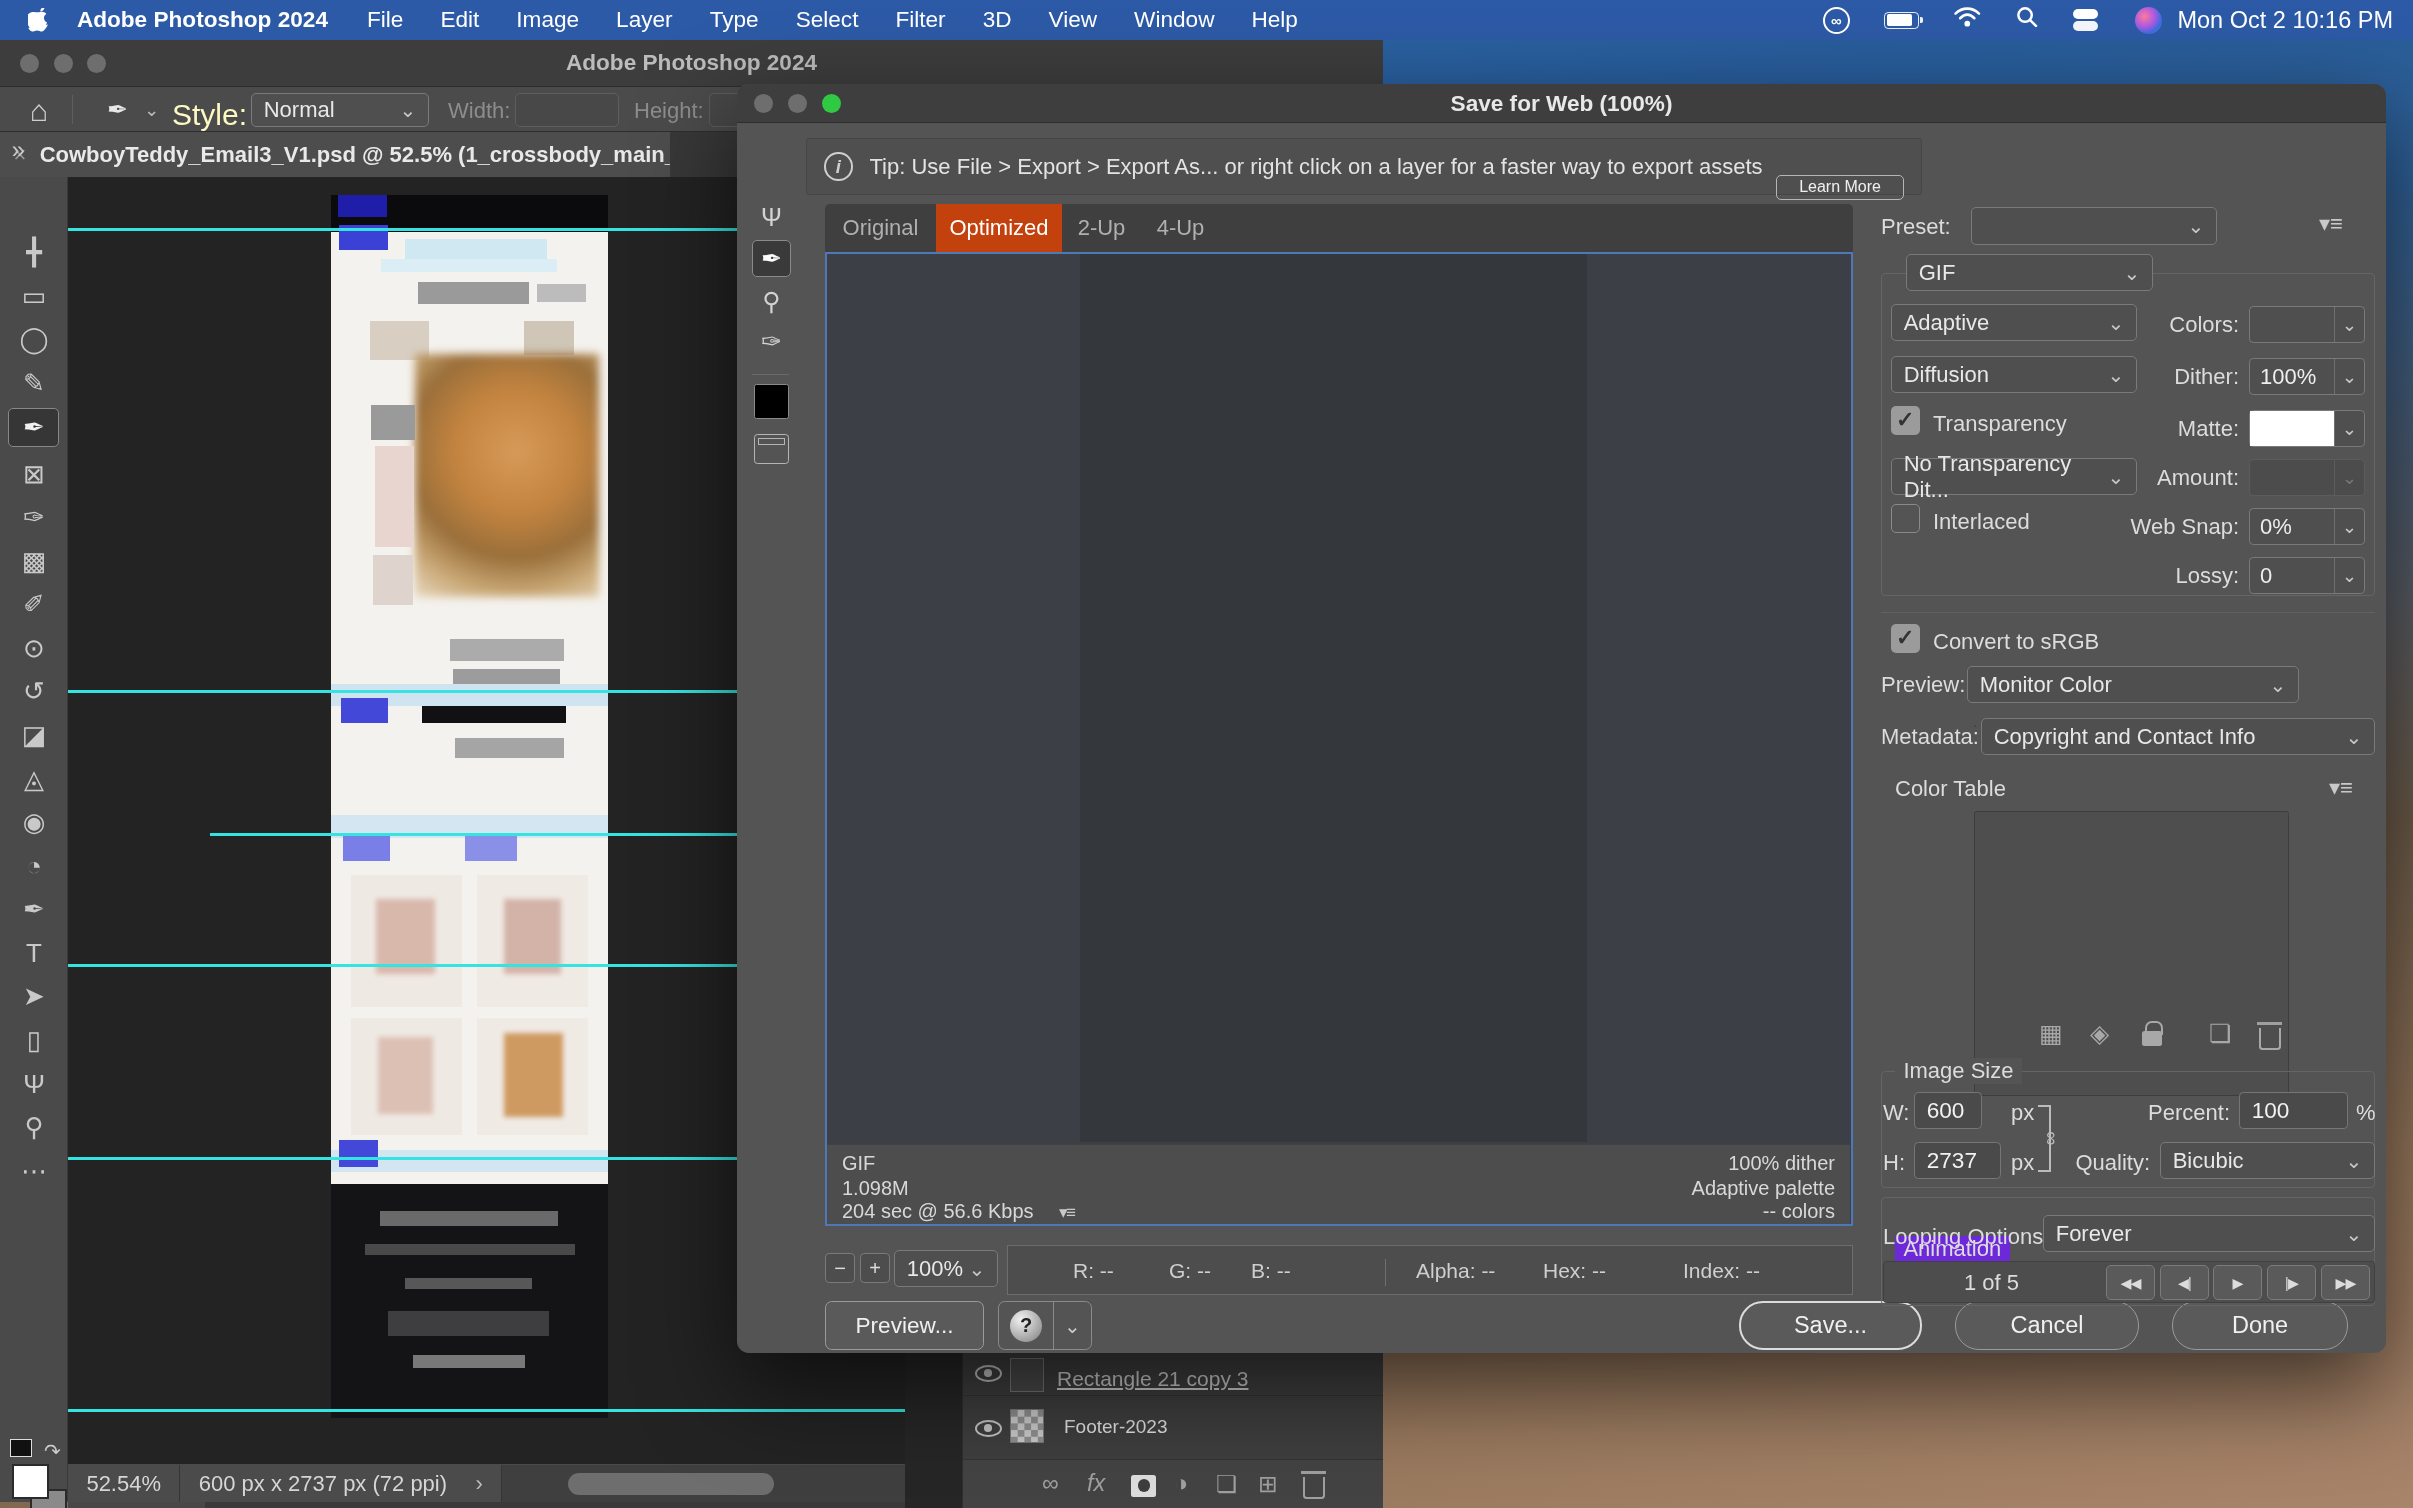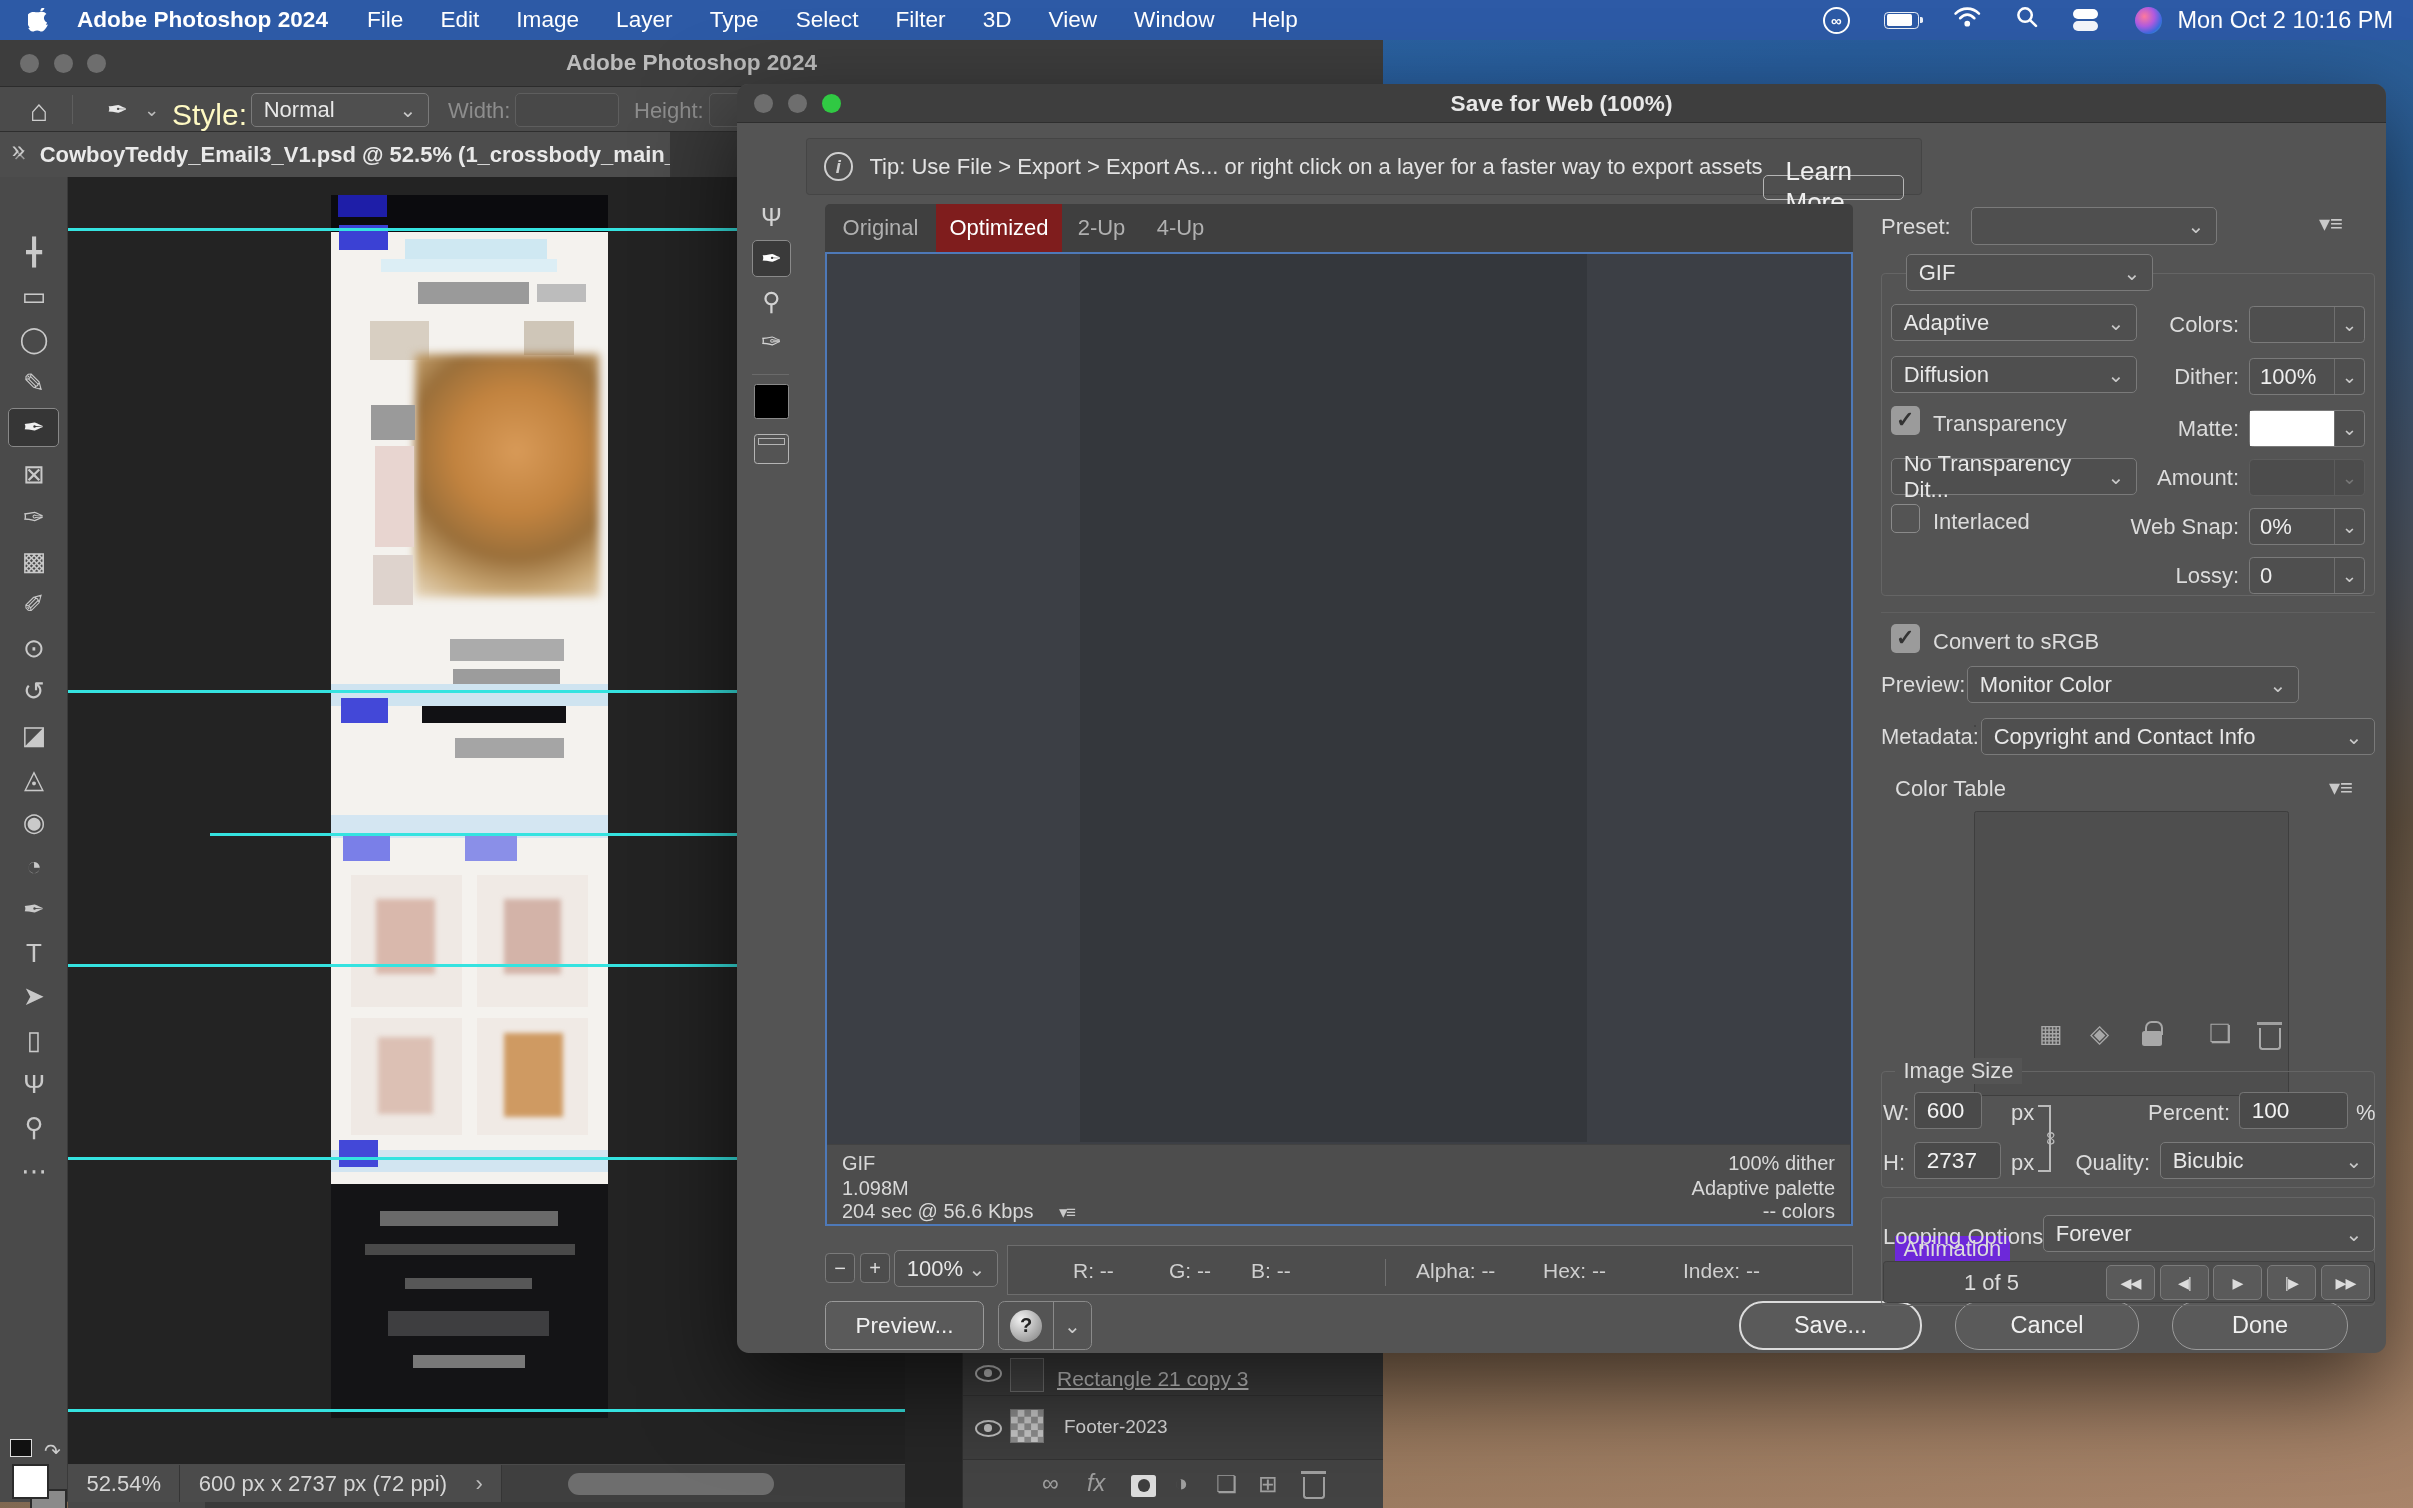--- a/index.html
+++ b/index.html
@@ -65,32 +65,32 @@
   .timeline { left:68px; top:1462px; width:837px; height:46px; background:#3a3a3a; }
   .tl-tab { position:absolute; left:0; top:0; width:137px; height:46px; background:#484848; color:#e5e5e5; font-weight:bold; font-size:22px; display:flex; align-items:center; justify-content:center; }
 
   
   .swf { left:737px; top:84px; width:1649px; height:1269px; background:#545454; border-radius:11.7px; box-shadow:0 34px 92px rgba(0,0,0,.6); }
   .swf-titlebar { left:0; top:0; width:100%; height:39px; background:#3e3e3e; border-radius:11.7px 11.7px 0 0; border-bottom:0.8px solid #2e2e2e; }
   .swf-title { width:100%; text-align:center; line-height:39px; font-size:22.6px; font-weight:bold; color:#e8e8e8; }
   .tipstrip { left:69px; top:54px; width:1116px; height:57px; background:#4f4f4f; border:0.8px solid #454545; border-radius:3.4px; display:flex; align-items:center; padding:0 17px; }
   .info-i { width:28.5px; height:28.5px; border:2.1px solid #cfcfcf; border-radius:50%; color:#cfcfcf; font-size:18.4px; font-weight:bold; display:flex; align-items:center; justify-content:center; margin-right:17px; font-style:italic; flex:none; }
   .tiptext { font-size:22px; color:#e3e3e3; white-space:nowrap; }
-  .learnmore { margin-left:auto; border:1.3px solid #b5b5b5; border-radius:5px; height:25px; padding:0 22px; display:flex; align-items:center; color:#f0f0f0; font-size:26px;margin-top:41px; }
+  .learnmore { margin-left:auto; border:1.3px solid #b5b5b5; border-radius:5px; height:25px; padding:0 22px; display:flex; align-items:center; color:#f0f0f0; font-size:16px;margin-top:41px; }
   .minitools { left:0; top:50px; width:67px; }
   .mtool { position:absolute; left:15px; width:39px; height:37px; display:flex; align-items:center; justify-content:center; color:#d2d2d2; font-size:25px; }
   .mtool.selected { background:#3a3a3a; border:1.7px solid #8a8a8a; border-radius:5px; color:#fff; }
   .mdivider { position:absolute; left:15px; width:37px; height:0; border-top:1.7px solid #6a6a6a; }
   .mswatch { position:absolute; left:17px; width:35px; height:35px; background:#000; border:1.7px solid #8a8a8a; border-radius:2.5px; }
   .mtoggle { position:absolute; left:17px; width:35px; height:30px; border:1.7px solid #b5b5b5; border-radius:3.4px; }
   .mtoggle i { position:absolute; left:3.4px; right:3.4px; top:3.4px; height:6.7px; border:1.7px solid #b5b5b5; }
 
   .tabs { left:88px; top:120px; width:1028px; height:48px; background:#3f3f3f; border-radius:5px 5px 0 0; display:flex; }
   .tab { height:48px; display:flex; align-items:center; justify-content:center; font-size:22px; color:#b0b0b0; }
-  .tab.active { background:#7f1d1d; color:#fff; }
+  .tab.active { background:#c2410c; color:#fff; }
 
   .preview { left:88px; top:168px; width:1028px; height:974px; border:2.5px solid #4e79b8; background:#3c3f45; }
   .darkcol { position:absolute; left:253px; top:0; width:507px; height:888px; background:#34373c; }
   .pinfo { position:absolute; left:0; bottom:0; width:1023px; height:80px; background:#4d4d4d; border-top:0.8px solid #424242; font-size:20px; color:#d8d8d8; }
   .pinfo .l { position:absolute; left:15px; white-space:nowrap; }
   .pinfo .r { position:absolute; right:15px; white-space:nowrap; text-align:right; }
   .menu-ic { color:#c9c9c9; font-size:17px; letter-spacing:-1.7px; }
 
   .zrow { left:88px; top:1161px; width:1028px; height:50px; }
   .sqbtn { position:absolute; width:30px; height:30px; top:8.4px; background:#4d4d4d; border:1.3px solid #7a7a7a; border-radius:4.2px; color:#ddd; font-size:20px; display:flex; align-items:center; justify-content:center; }

